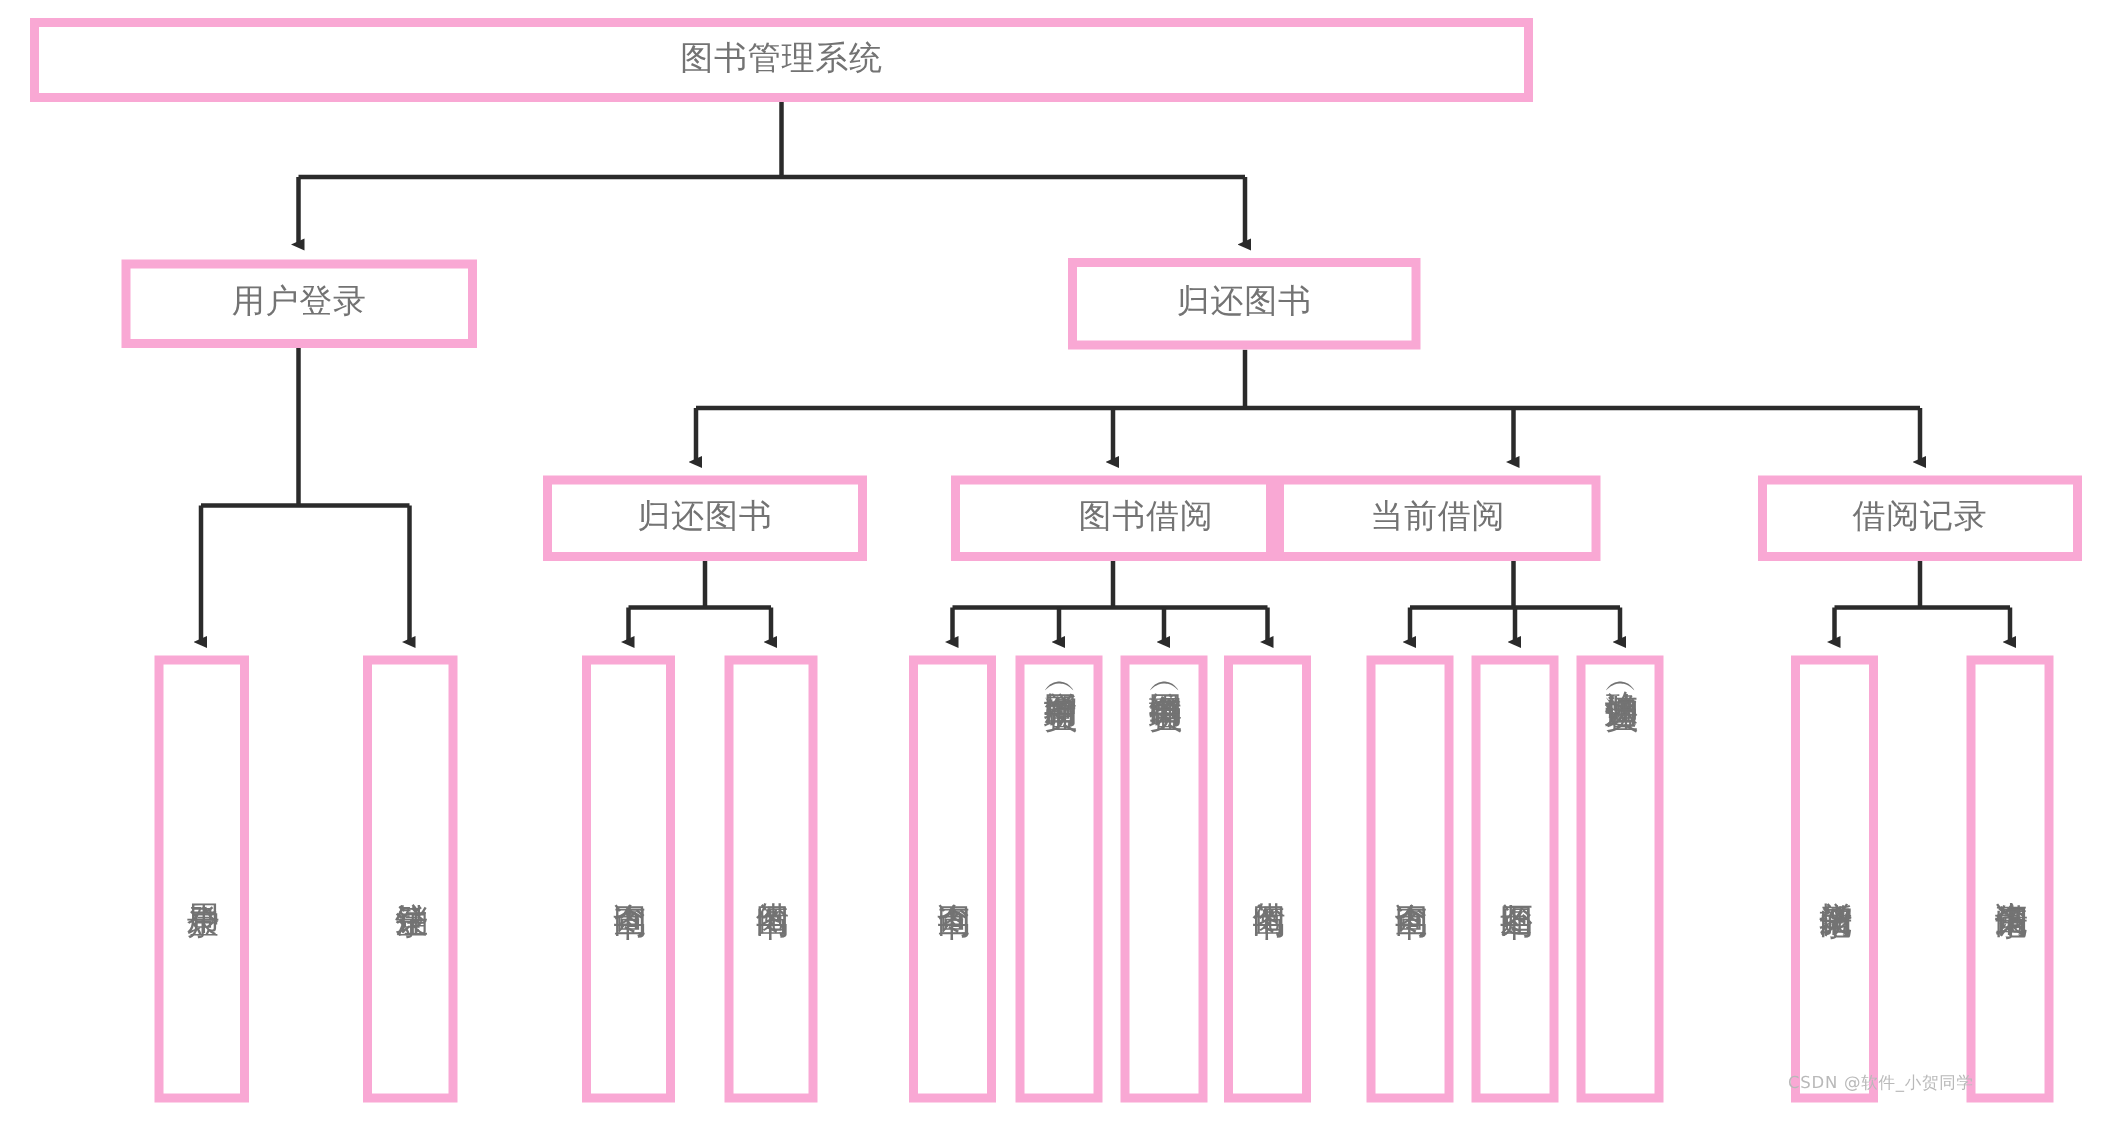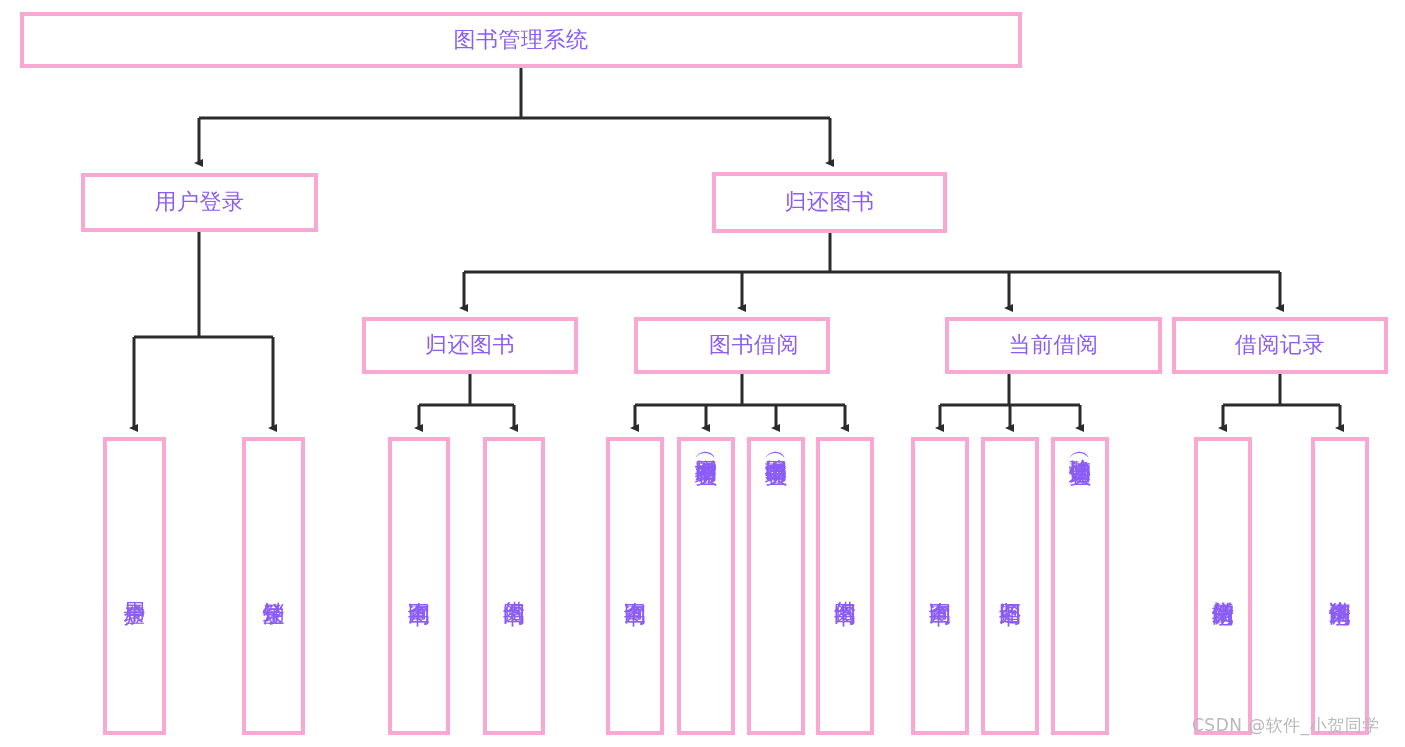--- a/index.html
+++ b/index.html
@@ -21,26 +21,26 @@
   #diagram-svg {
     position: absolute;
     left: 0;
     top: 0;
     width: 1405px;
     height: 747px;
   }
   .node {
     position: absolute;
     box-sizing: border-box;
-    border: 4px solid #f9a8d4;
+    border: 6px solid #f9a8d4;
     background: #ffffff;
     display: flex;
     align-items: center;
     justify-content: center;
-    color: #8b5cf6;
+    color: #737373;
   }
   .node-h {
     font-size: 22px;
     letter-spacing: 0.5px;
     line-height: 1.1;
     white-space: nowrap;
   }
   .node-v {
     align-items: flex-start;
     justify-content: center;
@@ -53,21 +53,21 @@
     line-height: 1.28;
     letter-spacing: 1px;
     white-space: nowrap;
     display: block;
   }
   .node-v.center-v {
     align-items: center;
   }
   .watermark {
     position: absolute;
-    font-size: 17px;
+    font-size: 11px;
     color: #b9b9b9;
     white-space: nowrap;
     letter-spacing: 0.5px;
     pointer-events: none;
   }
 </style>
 </head>
 <body>
 
 <div id="diagram-root">
@@ -129,24 +129,24 @@
   <div class="node node-h" style="left:81px; top:173px; width:237px; height:59px;">
     <span>用户登录</span>
   </div>
   <div class="node node-h" style="left:712px; top:172px; width:235px; height:61px;">
     <span>归还图书</span>
   </div>
 
   <div class="node node-h" style="left:362px; top:317px; width:216px; height:57px;">
     <span>归还图书</span>
   </div>
-  <div class="node node-h" style="left:634px; top:317px; width:196px; height:57px;padding-left:44px;">
+  <div class="node node-h" style="left:634px; top:317px; width:216px; height:57px;padding-left:44px;">
     <span>图书借阅</span>
   </div>
-  <div class="node node-h" style="left:945px; top:317px; width:217px; height:57px;">
+  <div class="node node-h" style="left:850px; top:317px; width:217px; height:57px;">
     <span>当前借阅</span>
   </div>
   <div class="node node-h" style="left:1172px; top:317px; width:216px; height:57px;">
     <span>借阅记录</span>
   </div>
 
   <div class="node node-v center-v" style="left:103px; top:437px; width:63px; height:298px;">
     <span class="vtext">用户登录</span>
   </div>
   <div class="node node-v center-v" style="left:242px; top:437px; width:63px; height:298px;">

